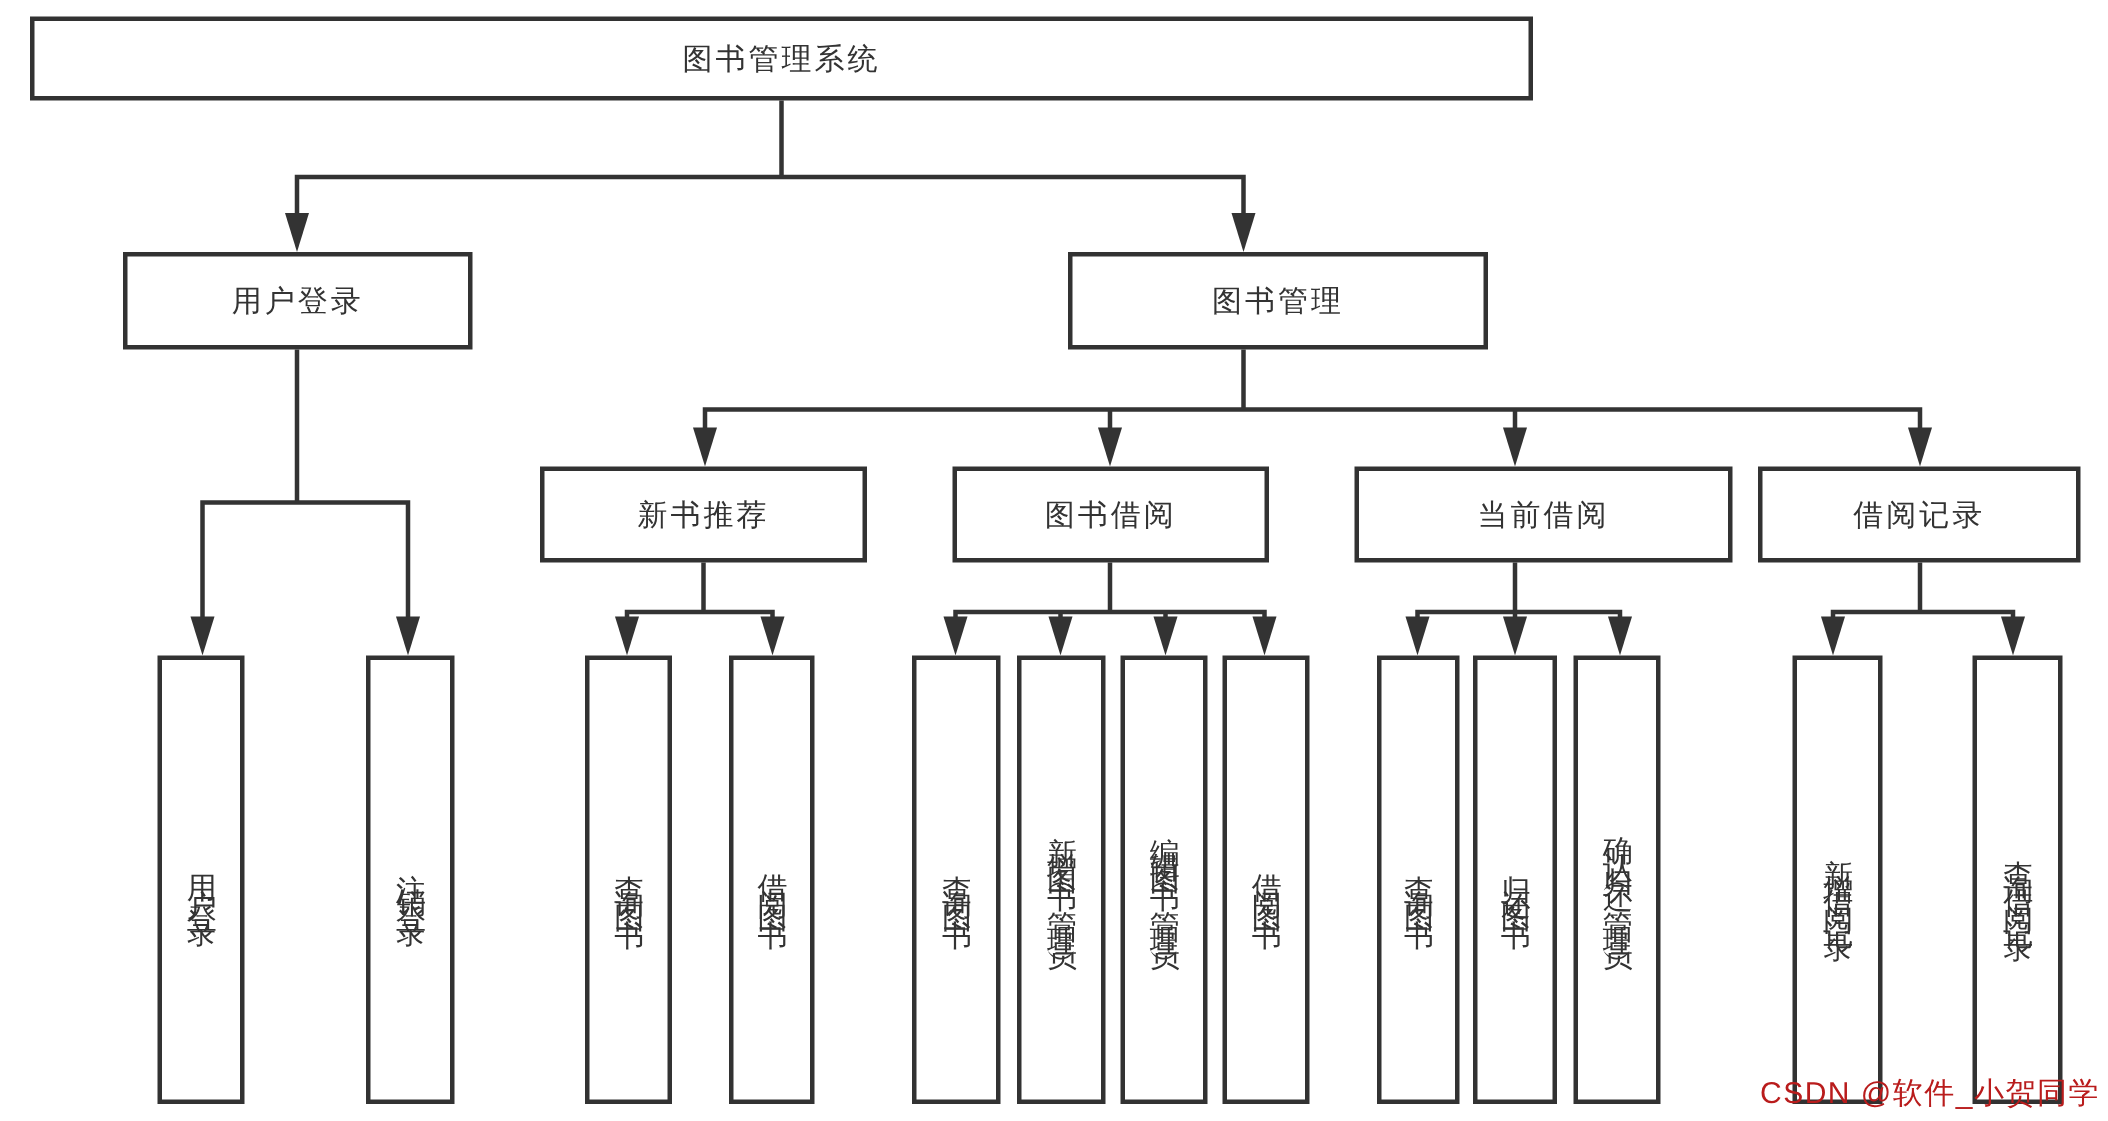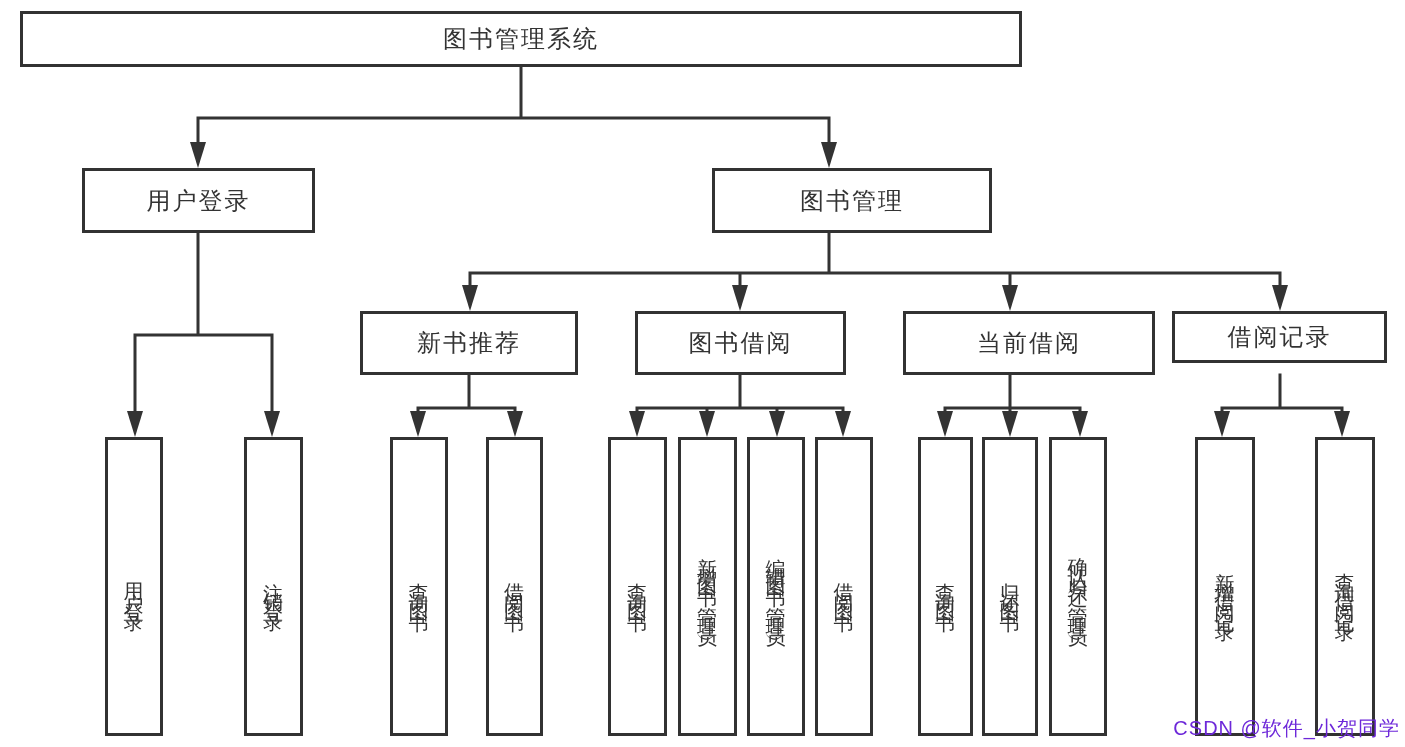--- a/index.html
+++ b/index.html
@@ -16,63 +16,63 @@
   .svg-layer { position: absolute; left: 0; top: 0; }
   .box {
     position: absolute;
     border: 3px solid #323232;
     background: #ffffff;
     display: flex;
     align-items: center;
     justify-content: center;
   }
   .h-label {
-    font-size: 24px;
+    font-size: 20px;
     letter-spacing: 2px;
     white-space: nowrap;
     color: #333333;
   }
   .v-label {
     writing-mode: vertical-rl;
     text-orientation: mixed;
     font-size: 20px;
     letter-spacing: 10px;
     line-height: 1;
     white-space: nowrap;
     color: #333333;
   }
   
   .n-root { left: 20px;  top: 11px;  width: 1002px; height: 56px; }
   .n-b0   { left: 82px;  top: 168px; width: 233px;  height: 65px; }
   .n-b1   { left: 712px; top: 168px; width: 280px;  height: 65px; }
   .n-s0   { left: 360px; top: 311px; width: 218px;  height: 64px; }
   .n-s1   { left: 635px; top: 311px; width: 211px;  height: 64px; }
   .n-s2   { left: 903px; top: 311px; width: 252px;  height: 64px; }
-  .n-s3   { left: 1172px;top: 311px; width: 215px;  height: 52px; text-align: right; }
+  .n-s3   { left: 1172px;top: 311px; width: 215px;  height: 64px; text-align: right; }
   .leaf   { top: 437px; height: 299px; }
   .n-l0a { left: 105px;  width: 58px; }
   .n-l0b { left: 244px;  width: 59px; }
   .n-l1a { left: 390px;  width: 58px; }
   .n-l1b { left: 486px;  width: 57px; }
   .n-l2a { left: 608px;  width: 59px; }
   .n-l2b { left: 678px;  width: 59px; }
   .n-l2c { left: 747px;  width: 58px; }
   .n-l2d { left: 815px;  width: 58px; }
   .n-l3a { left: 918px;  width: 55px; }
   .n-l3b { left: 982px;  width: 56px; }
   .n-l3c { left: 1049px; width: 58px; }
   .n-l4a { left: 1195px; width: 60px; }
   .n-l4b { left: 1315px; width: 60px; }
   .watermark {
     position: absolute;
     right: 5px;
     bottom: 5px;
     font-size: 20px;
     letter-spacing: 1px;
-    color: #6d28d9;
+    color: #b91c1c;
     white-space: nowrap;
   }
 </style>
 </head>
 <body>
 
 <div class="canvas">
 
   <svg class="svg-layer" width="1405" height="747" viewBox="0 0 1405 747">
     <g stroke="#333333" stroke-width="3" fill="none" stroke-linecap="square">

